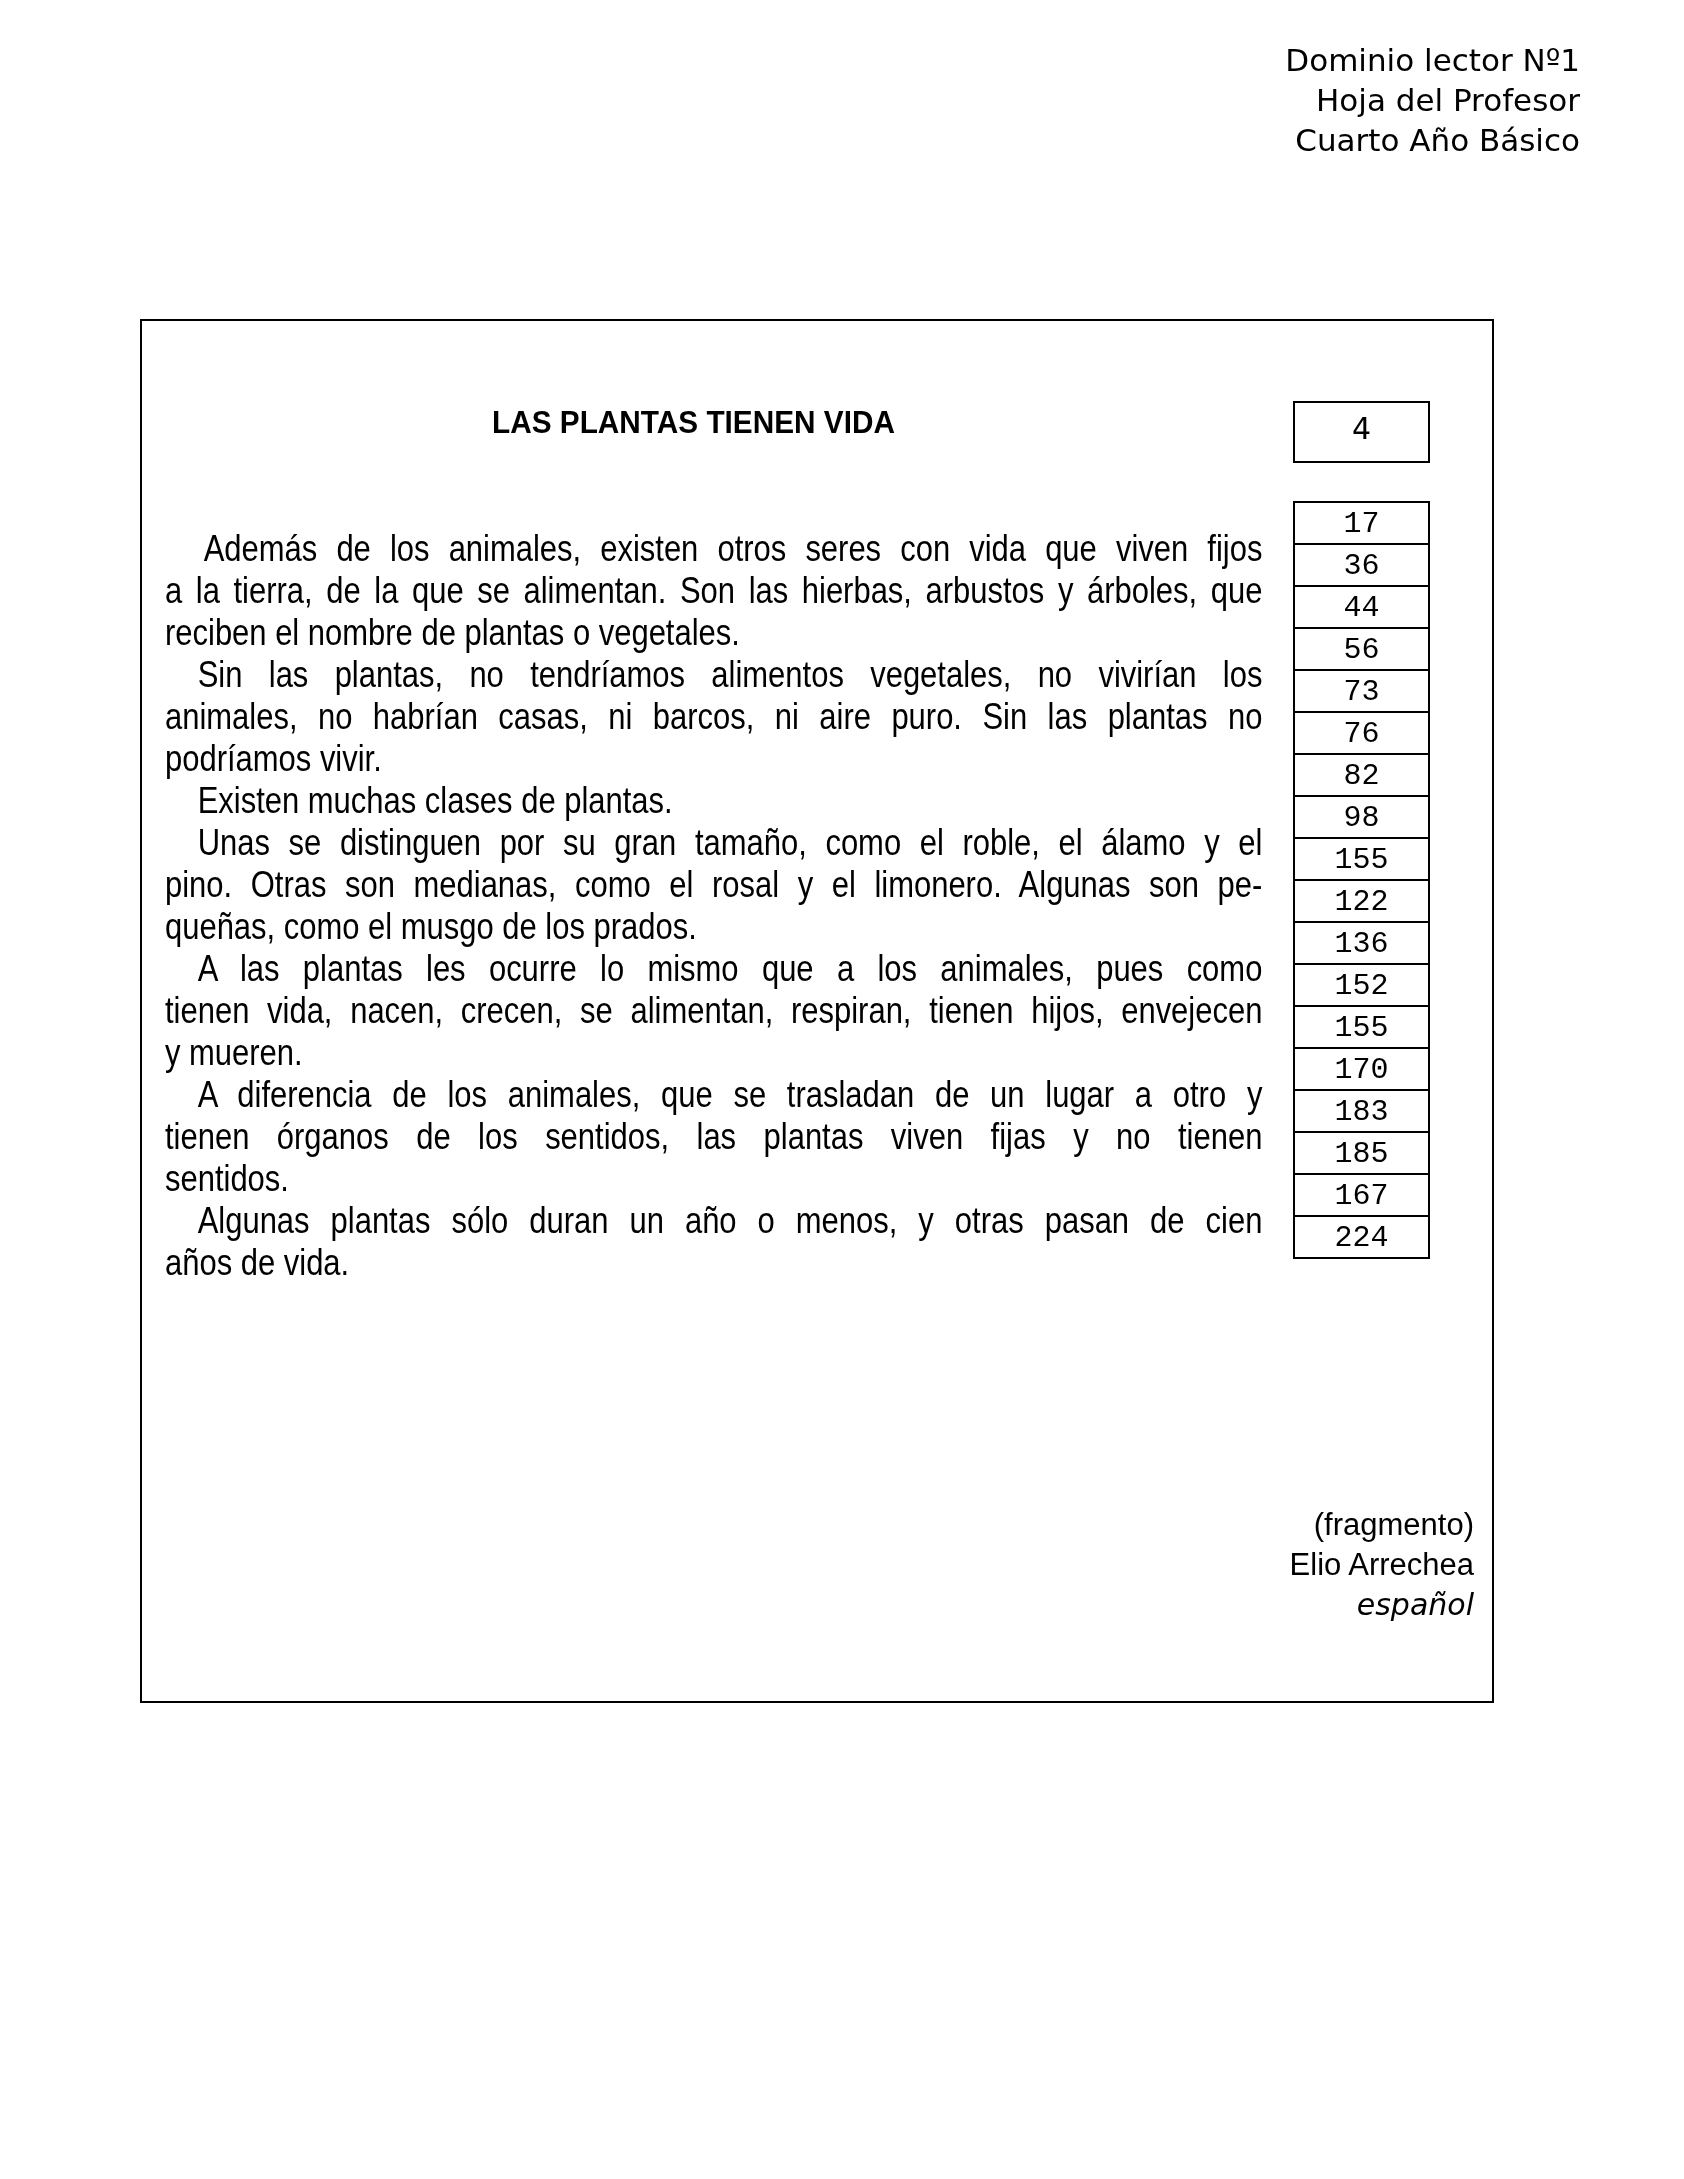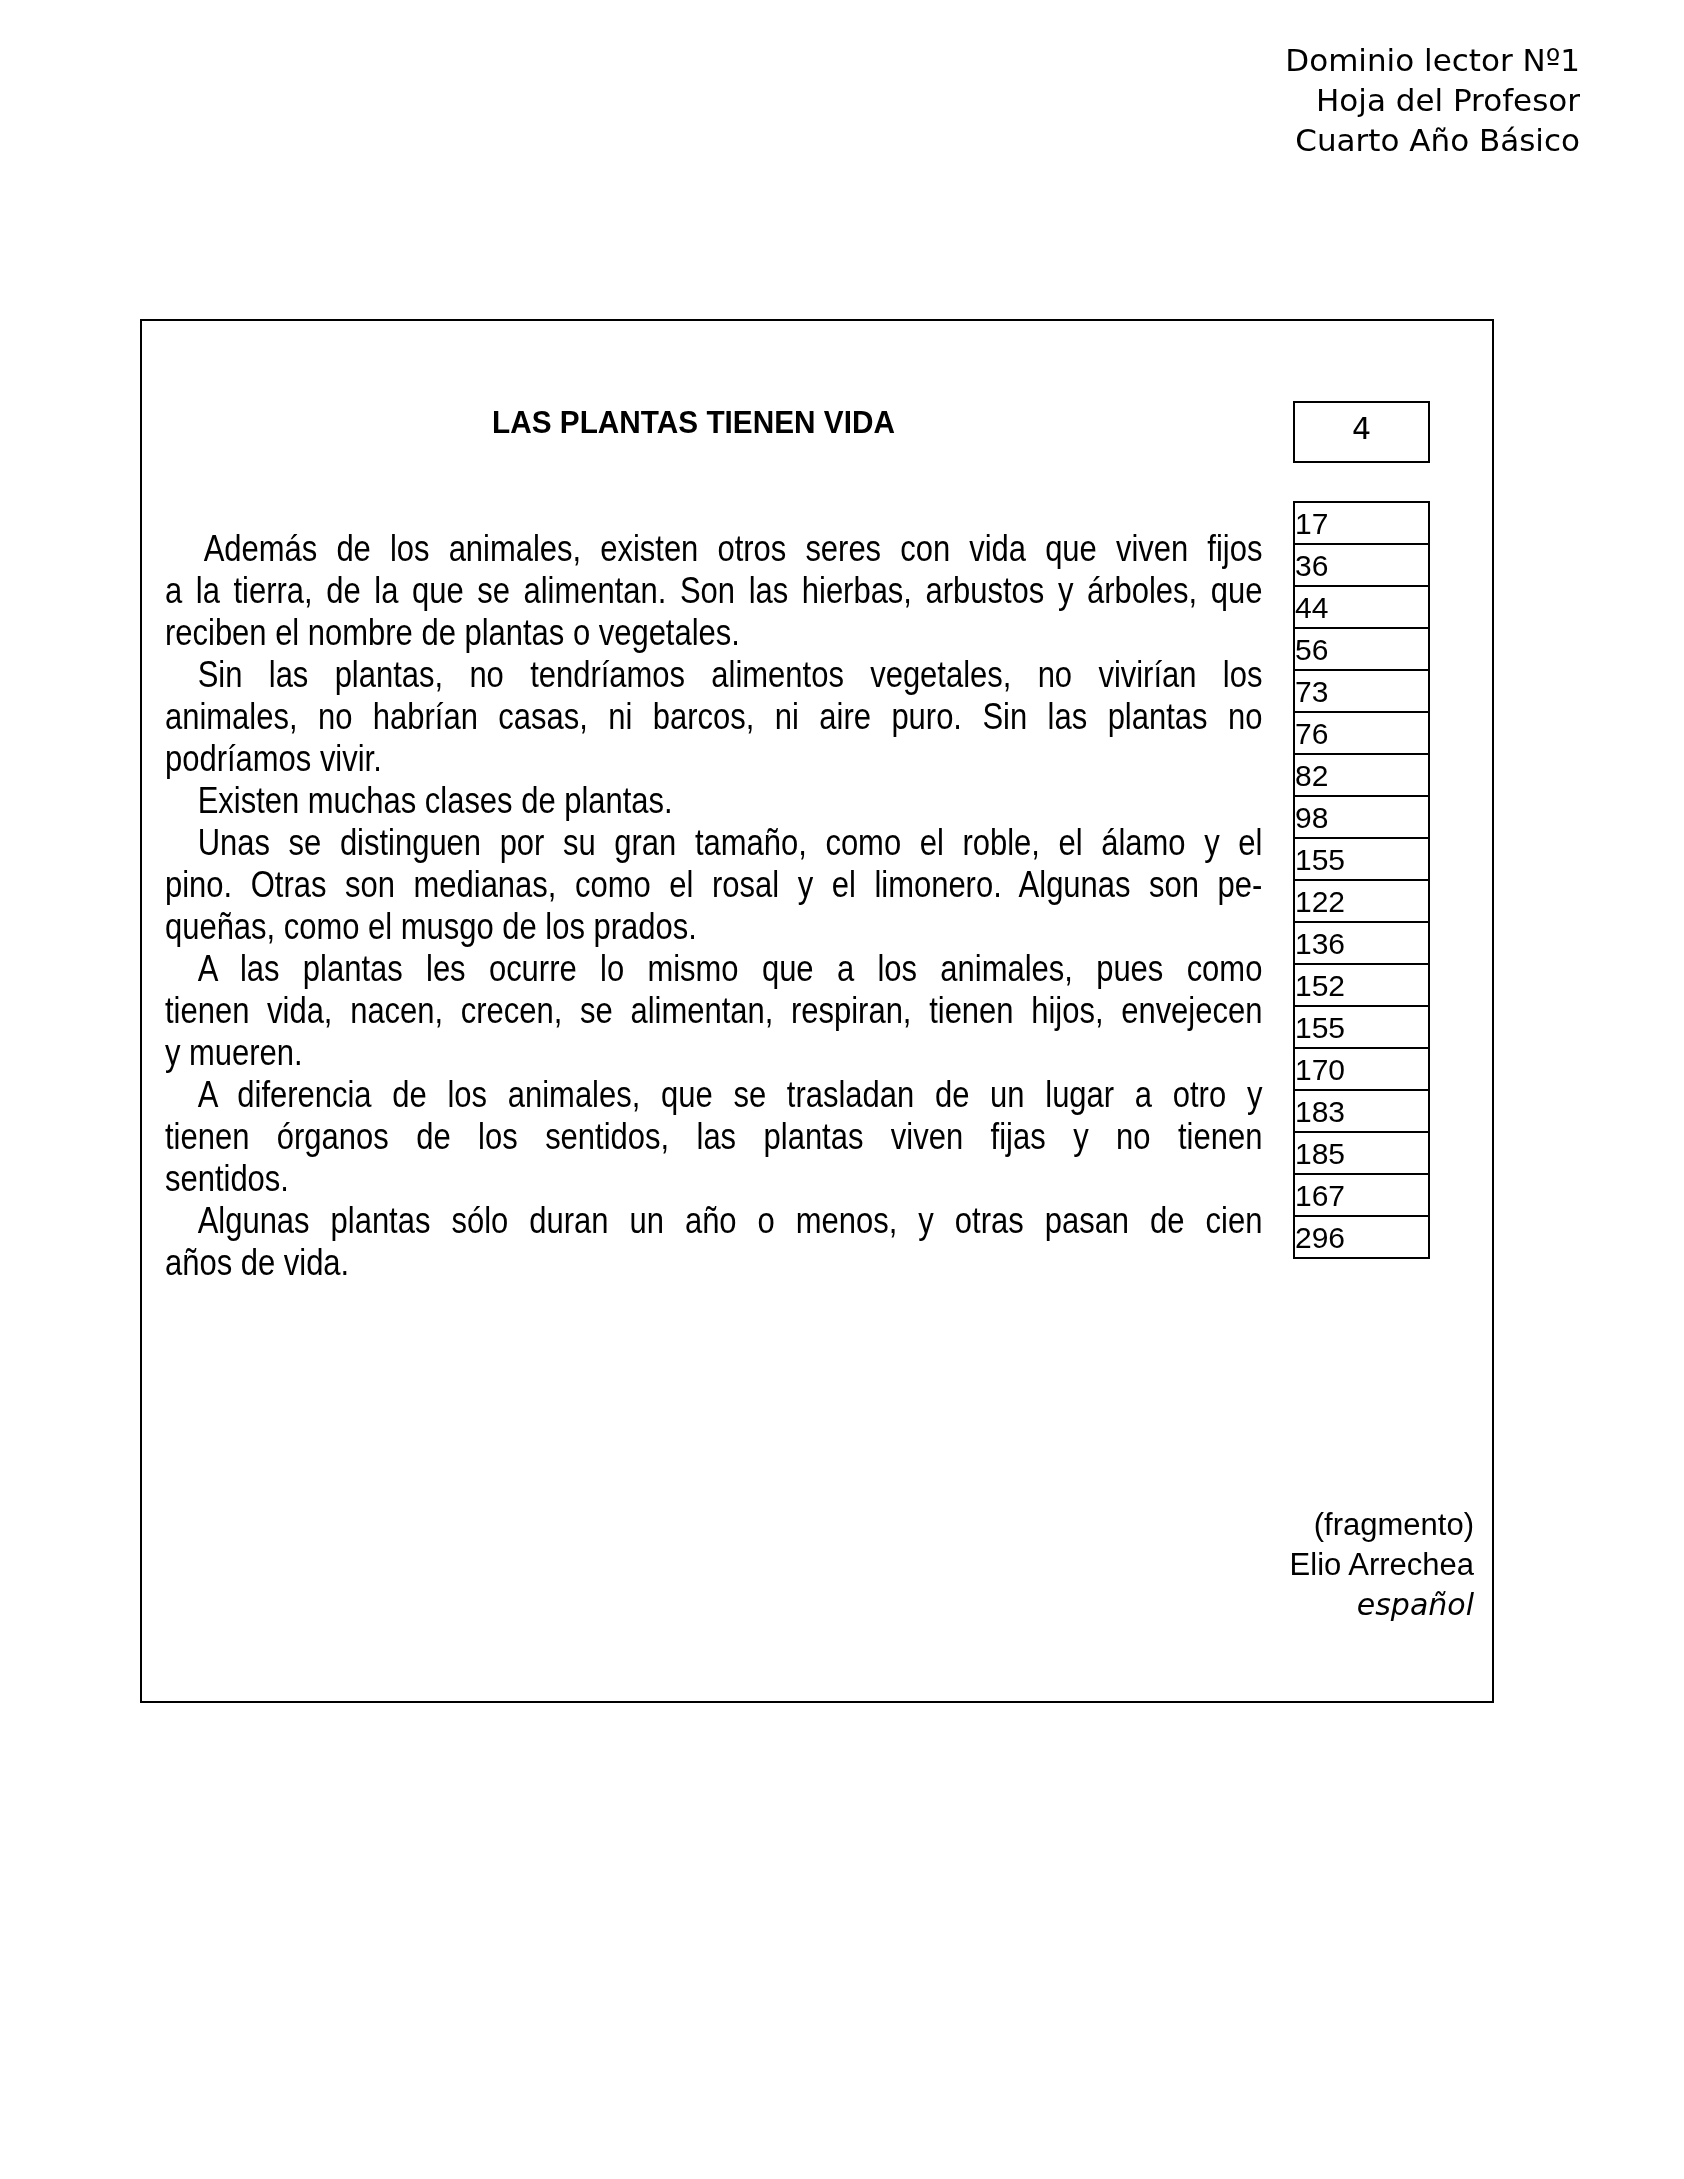--- a/index.html
+++ b/index.html
@@ -16,22 +16,22 @@
            font-family:"DejaVu Sans", sans-serif; font-size:30px; line-height:51px; }
   .text { position:absolute; left:165px; top:528px; width:1097px;
           font-family:"Liberation Sans", sans-serif; font-size:36px; }
   .line { height:42px; line-height:42px; white-space:nowrap; overflow:visible;
           text-align:justify; text-align-last:justify; }
   .line.last { text-align-last:left; }
   .line.indent { padding-left:38px; }
   .line.indent1 { padding-left:45px; }
   .counts { position:absolute; left:1293px; top:501px; width:133px;
             border:2.5px solid #000; border-bottom:none; }
-  .counts div { height:40px; border-bottom:2.5px solid #000; 
-                font-family:Liberation Sans, sans-serif; font-size:30px; line-height:42px; }
+  .counts div { height:40px; border-bottom:2.5px solid #000; text-align:center;
+                font-family:Liberation Mono, monospace; font-size:30px; line-height:42px; }
   .credit { position:absolute; right:210px; top:1505px; text-align:right;
             font-family:"Liberation Sans", sans-serif; font-weight:normal; font-size:31px; line-height:40px; }
   .credit .lang { font-style:italic; font-family:"DejaVu Sans", sans-serif; font-size:30px; }
 </style>
 </head>
 <body>
 
 <div class="hdr">
   <div>Dominio lector Nº1</div>
   <div>Hoja del Profesor</div>
@@ -75,21 +75,21 @@
     <div>98</div>
     <div>155</div>
     <div>122</div>
     <div>136</div>
     <div>152</div>
     <div>155</div>
     <div>170</div>
     <div>183</div>
     <div>185</div>
     <div>167</div>
-    <div>296</div>
+    <div>224</div>
   </div>
 
 <div class="credit">
   <div>(fragmento)</div>
   <div>Elio Arrechea</div>
   <div class="lang">español</div>
 </div>
 
 
 </body></html>

